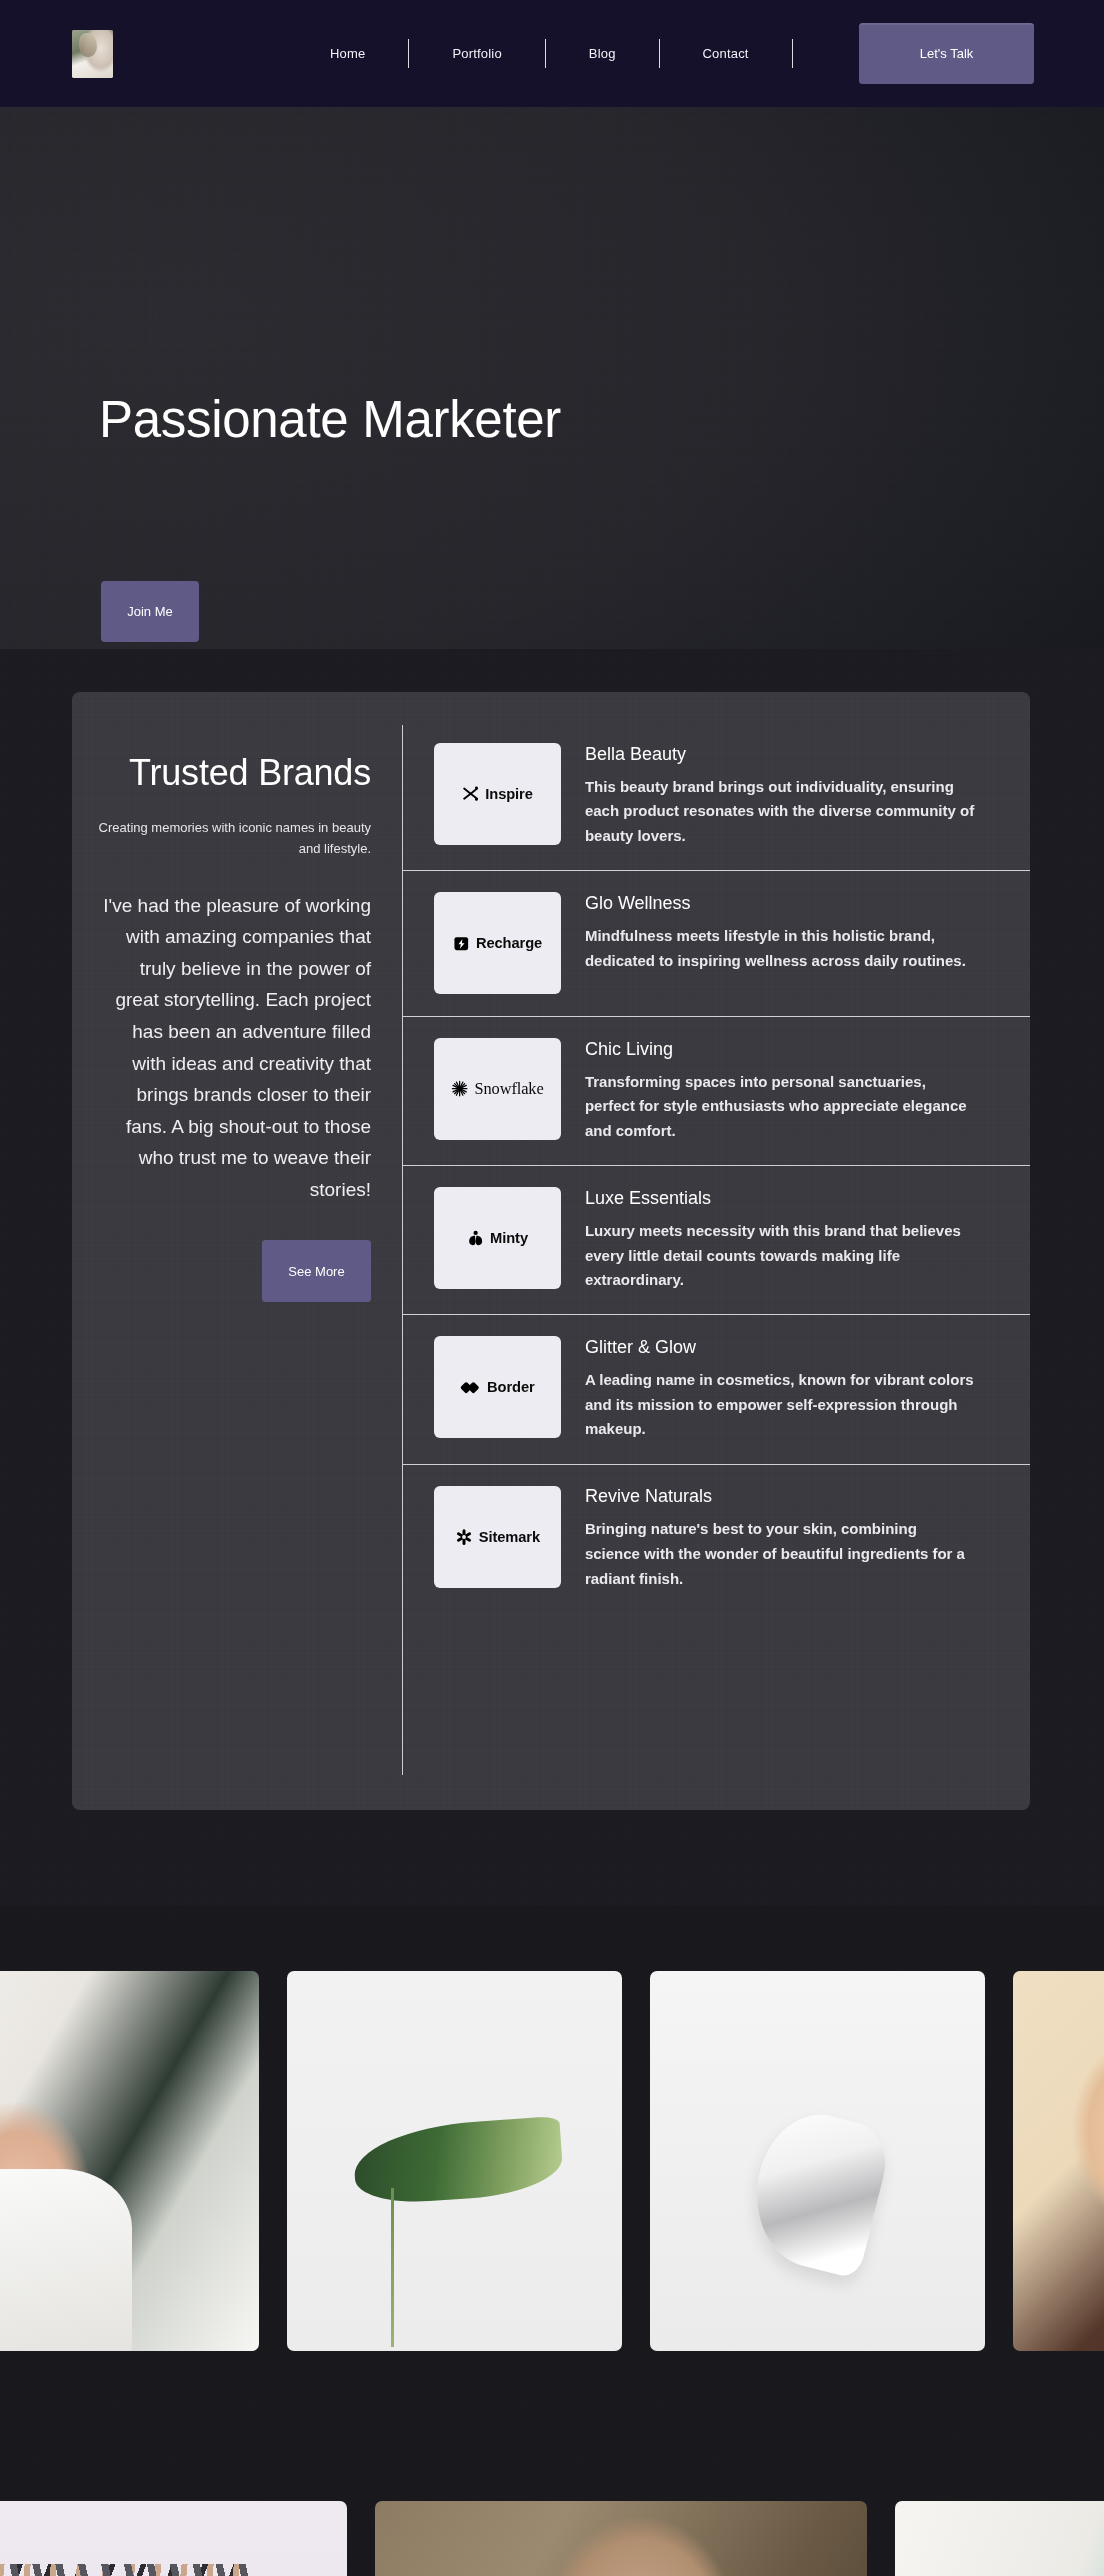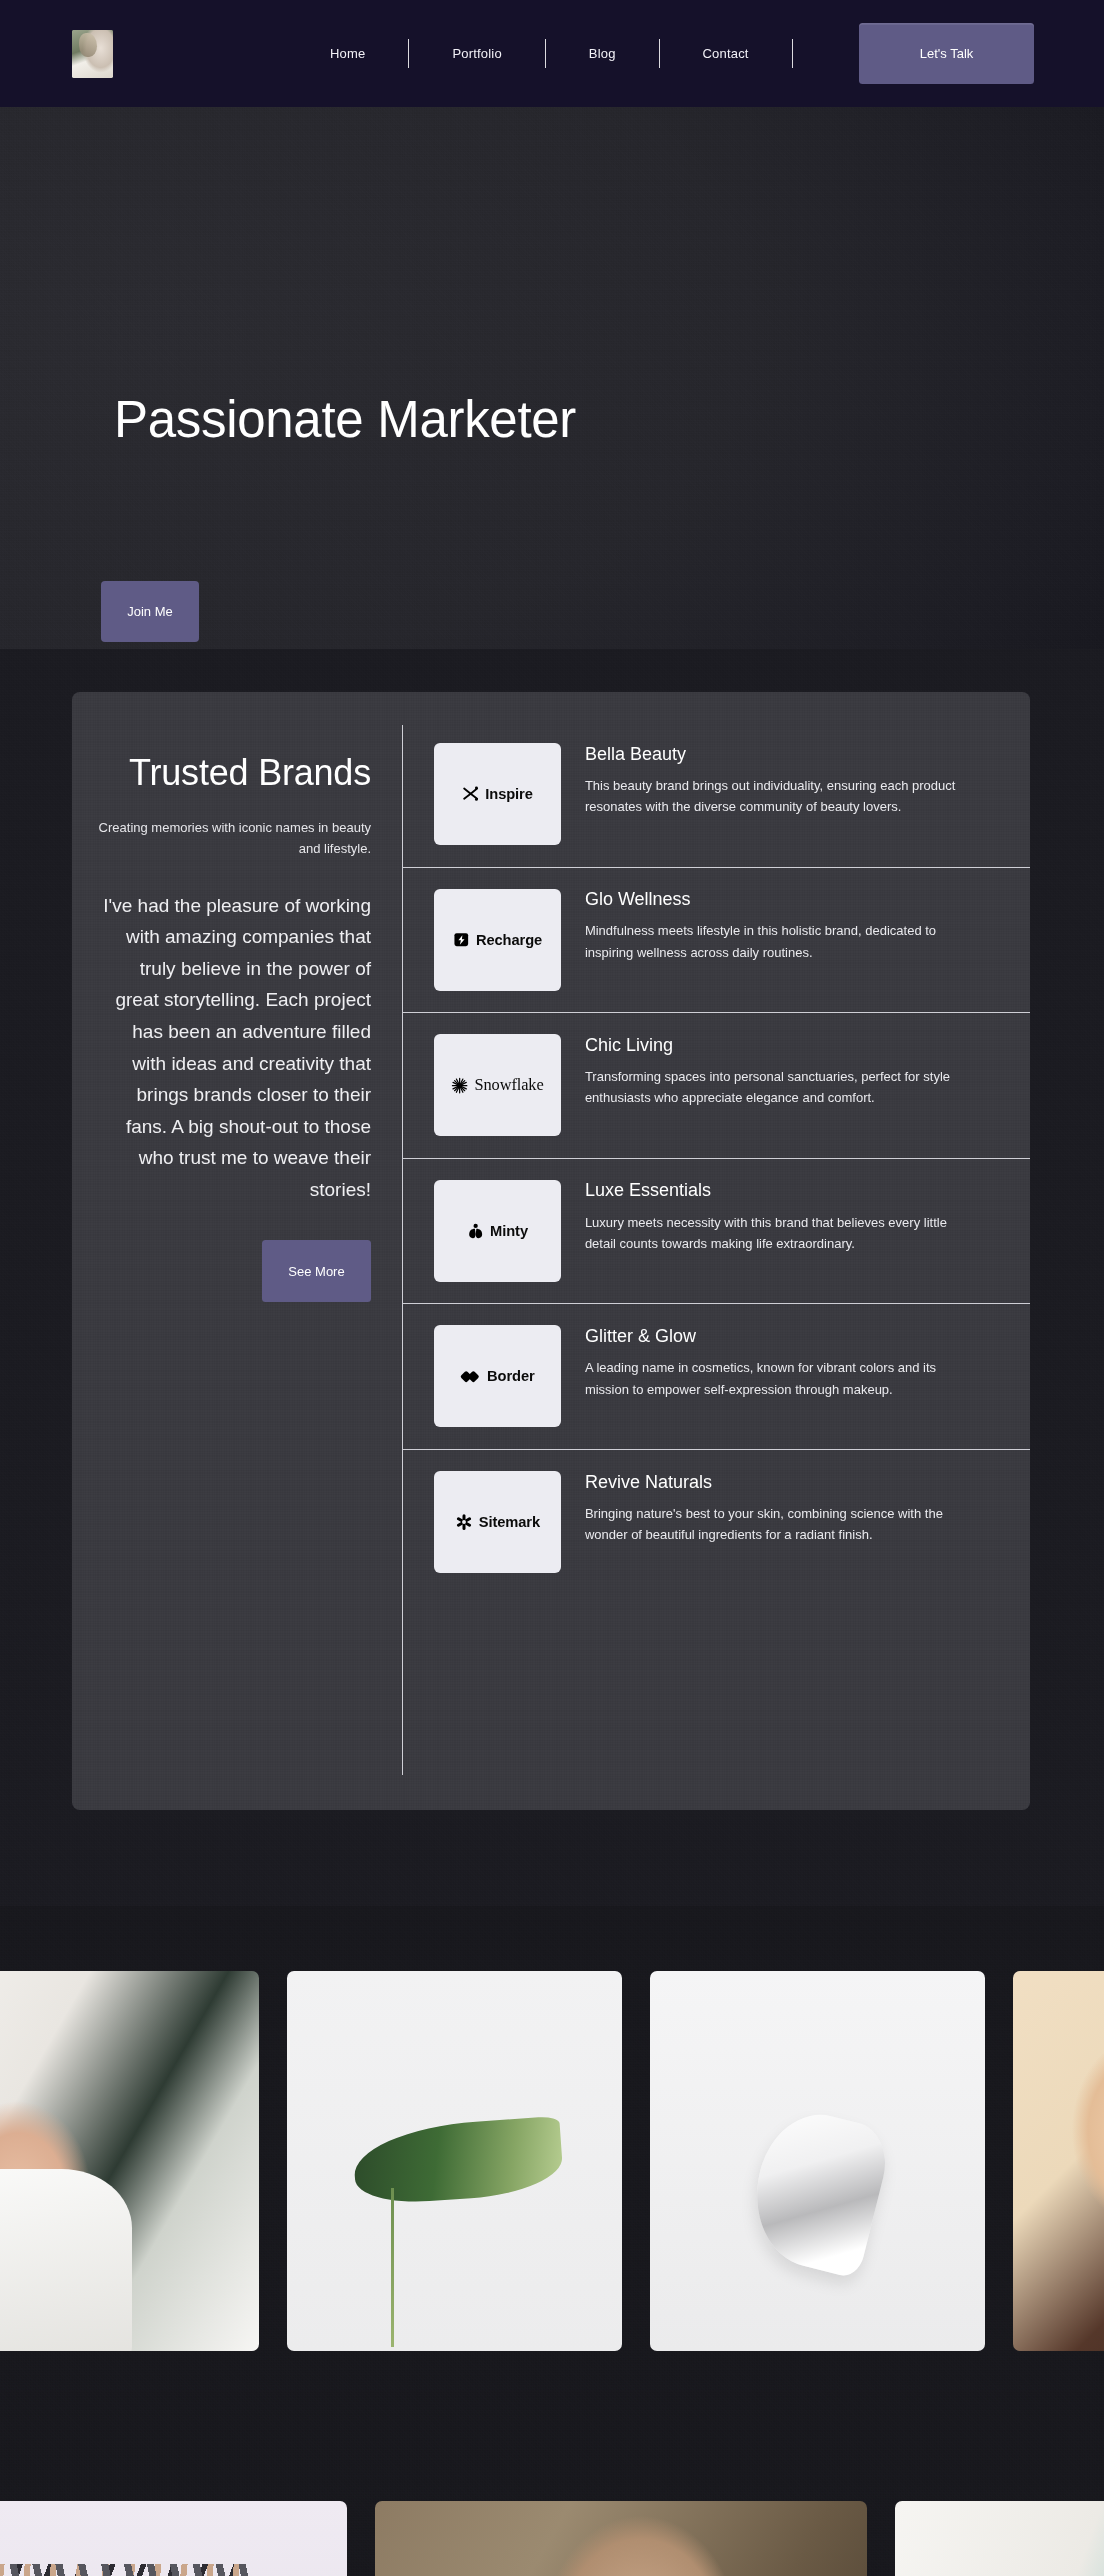--- a/index.html
+++ b/index.html
@@ -108,21 +108,21 @@
     overflow: hidden;
   }
   .hero-inner {
     position: relative;
     z-index: 3;
     padding: 0 72px;
     height: 100%;
   }
   .hero-title {
     position: absolute;
-    left: 114px;
+    left: 99px;
     top: 287px;
     font-size: 51px;
     line-height: 1;
     font-weight: 400;
     color: #ffffff;
     letter-spacing: -0.3px;
   }
   .hero-sub {
     position: absolute;
     left: 101px;
@@ -269,24 +269,25 @@
 
   .brand-text { padding-top: 1.7px; }
   .brand-name {
     font-size: 18px;
     font-weight: 400;
     color: #ffffff;
     margin-bottom: 10.4px;
     line-height: 1.1;
   }
   .brand-desc {
-    font-size: 13px;
+    font-size: 15px;
     line-height: 1.64;
     color: #eaeaee;
     max-width: 406px;
+    font-weight: bold;
   }
 
   
   .gallery-section {
     position: relative;
     background: #18181d;
     height: 670px;
     overflow: hidden;
   }
   .gal-row {

